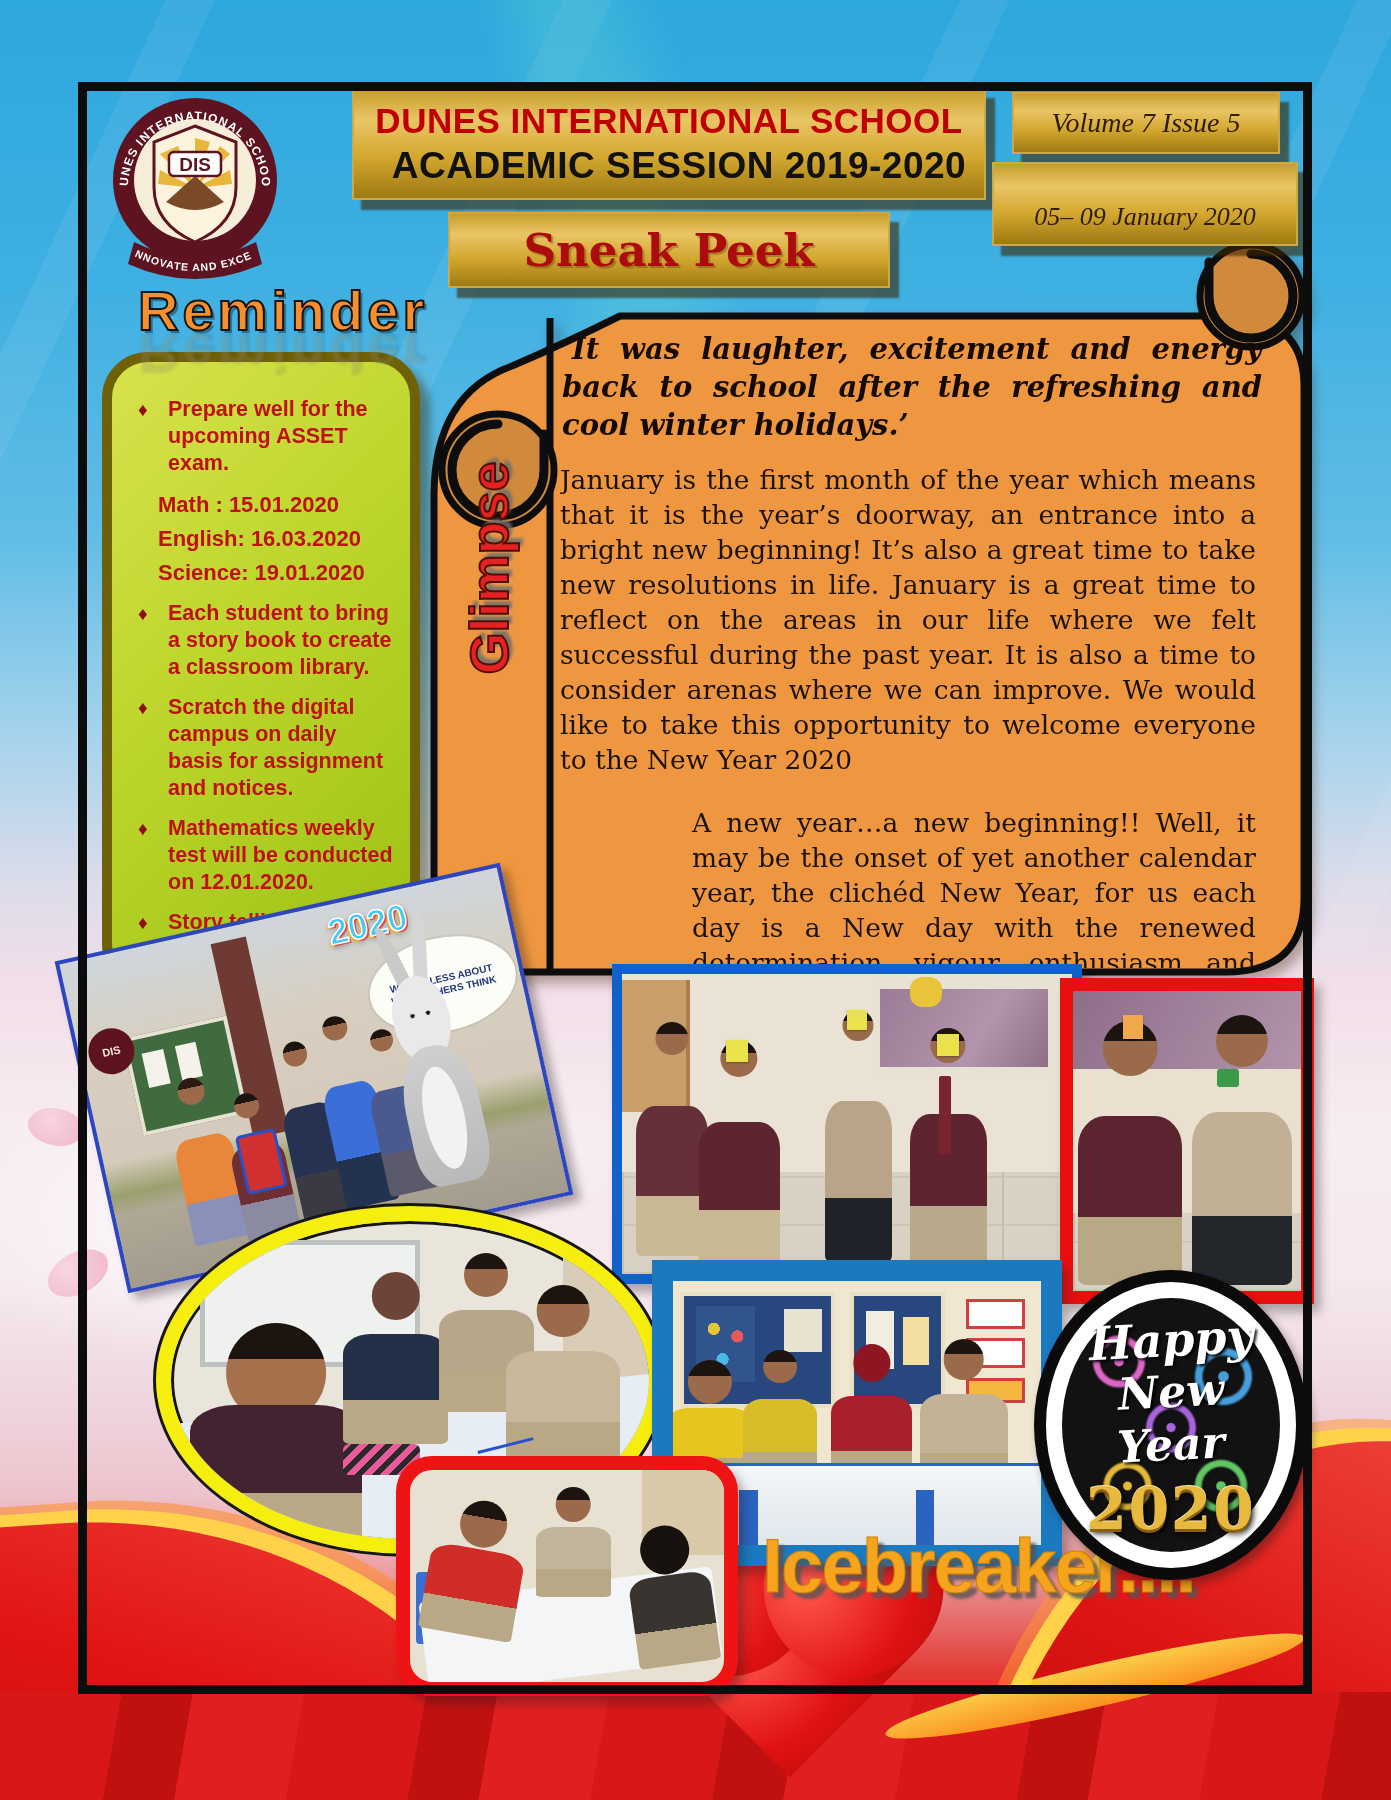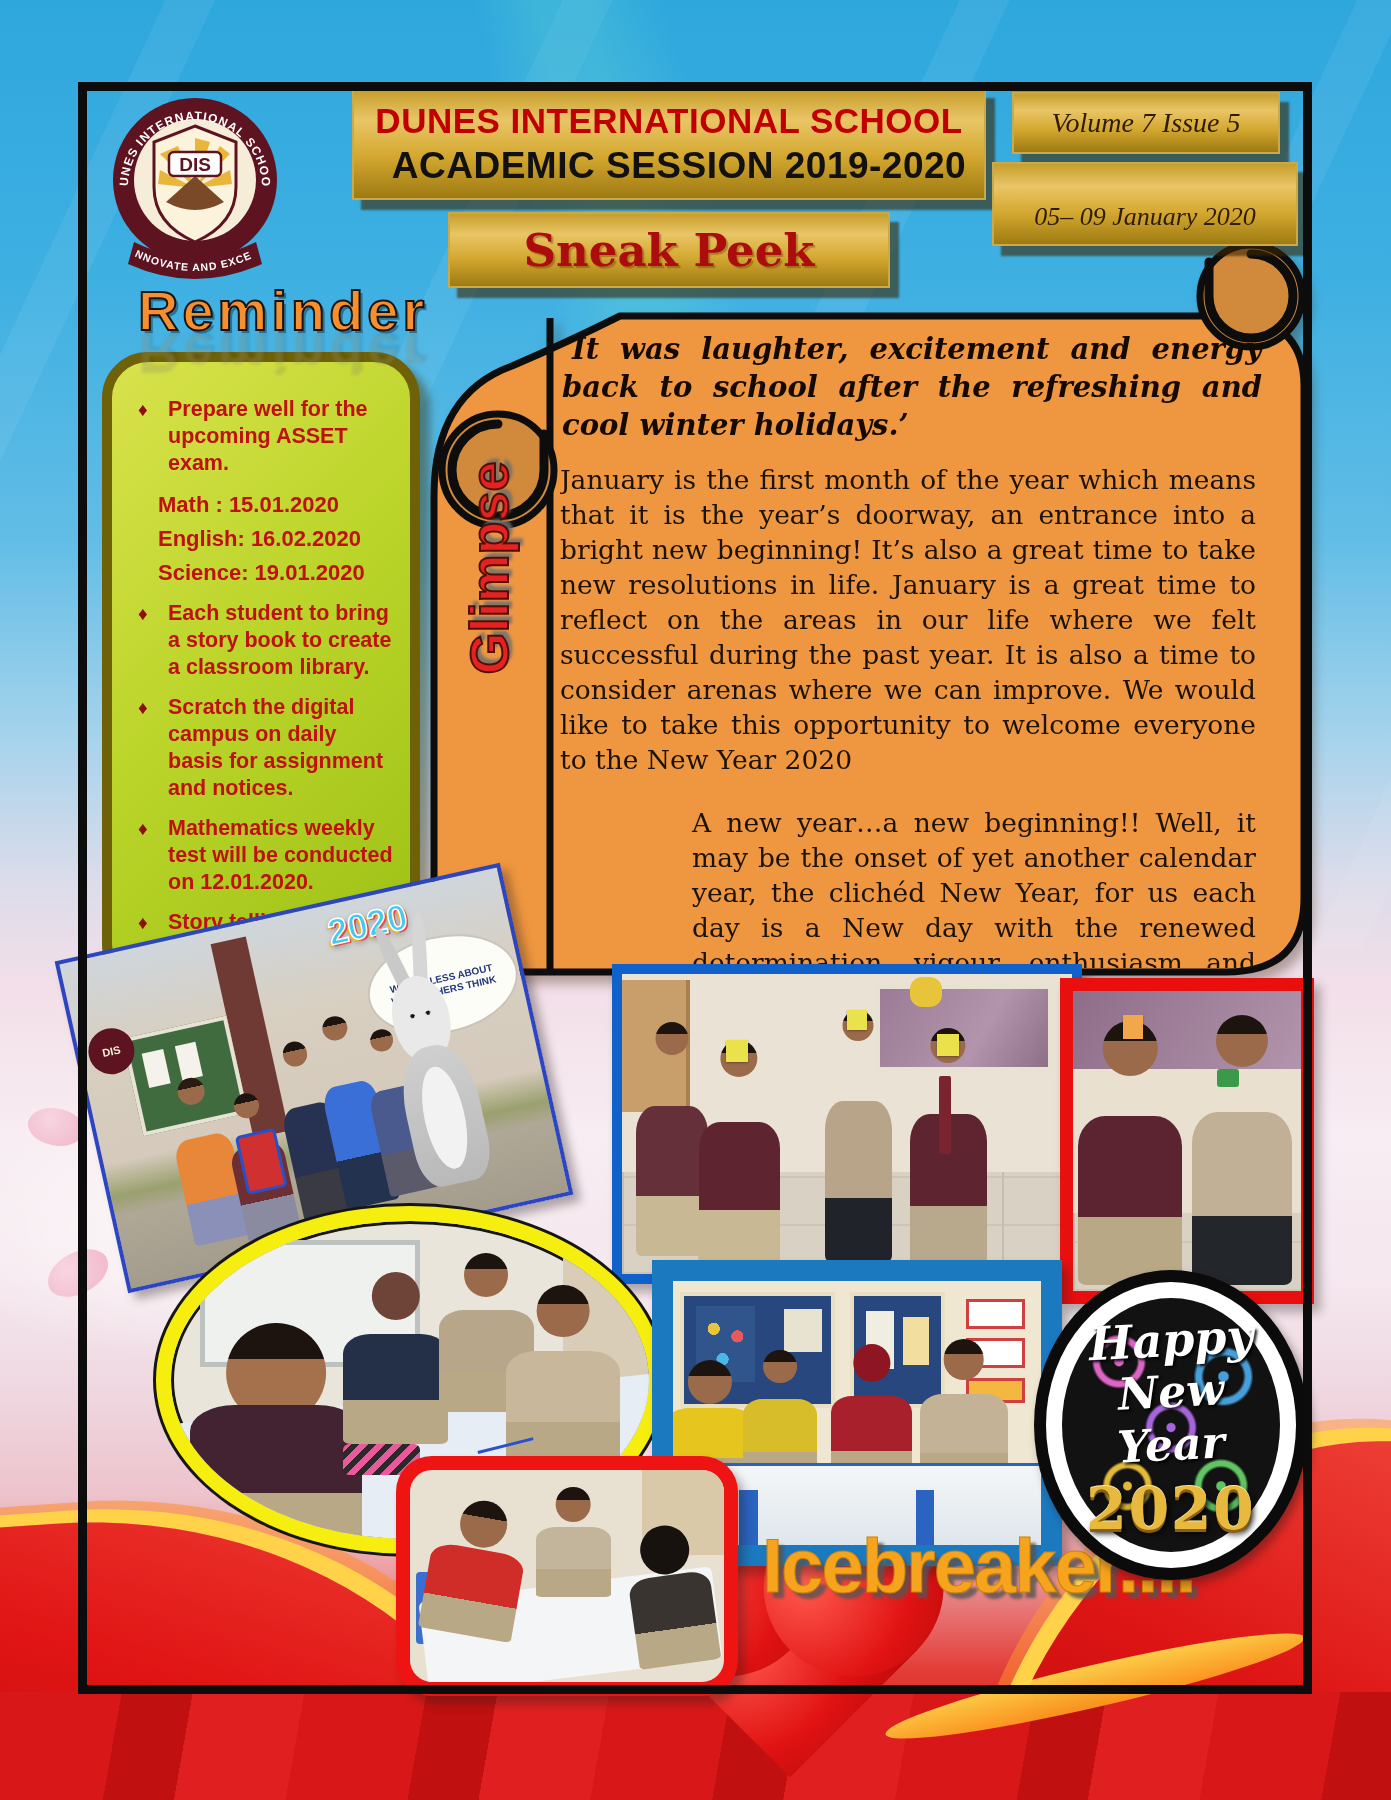--- a/index.html
+++ b/index.html
@@ -170,21 +170,21 @@
   <div class="abs rem-title" style="left:138px;top:278px;z-index:7;">Reminder</div>
   <div class="abs rem-title" style="left:138px;top:322px;z-index:6;transform:scaleY(-1);opacity:.28;filter:blur(1.5px);color:#8a8a6a;-webkit-text-stroke:0;">Reminder</div>
 
   <div class="abs rem-card">
     <div class="rem-list">
       <div class="rem-item">
         <span class="rem-diamond">♦</span>
         <span class="rem-text">Prepare well for the upcoming ASSET exam.</span>
       </div>
       <div class="rem-sub">Math :  15.01.2020</div>
-      <div class="rem-sub">English:  16.02.2020</div>
+      <div class="rem-sub">English:  16.03.2020</div>
       <div class="rem-sub" style="margin-bottom:12px;">Science: 19.01.2020</div>
       <div class="rem-item">
         <span class="rem-diamond">♦</span>
         <span class="rem-text">Each student to bring a story book to create a classroom library.</span>
       </div>
       <div class="rem-item">
         <span class="rem-diamond">♦</span>
         <span class="rem-text">Scratch the digital campus on daily basis for assignment and notices.</span>
       </div>
       <div class="rem-item">

